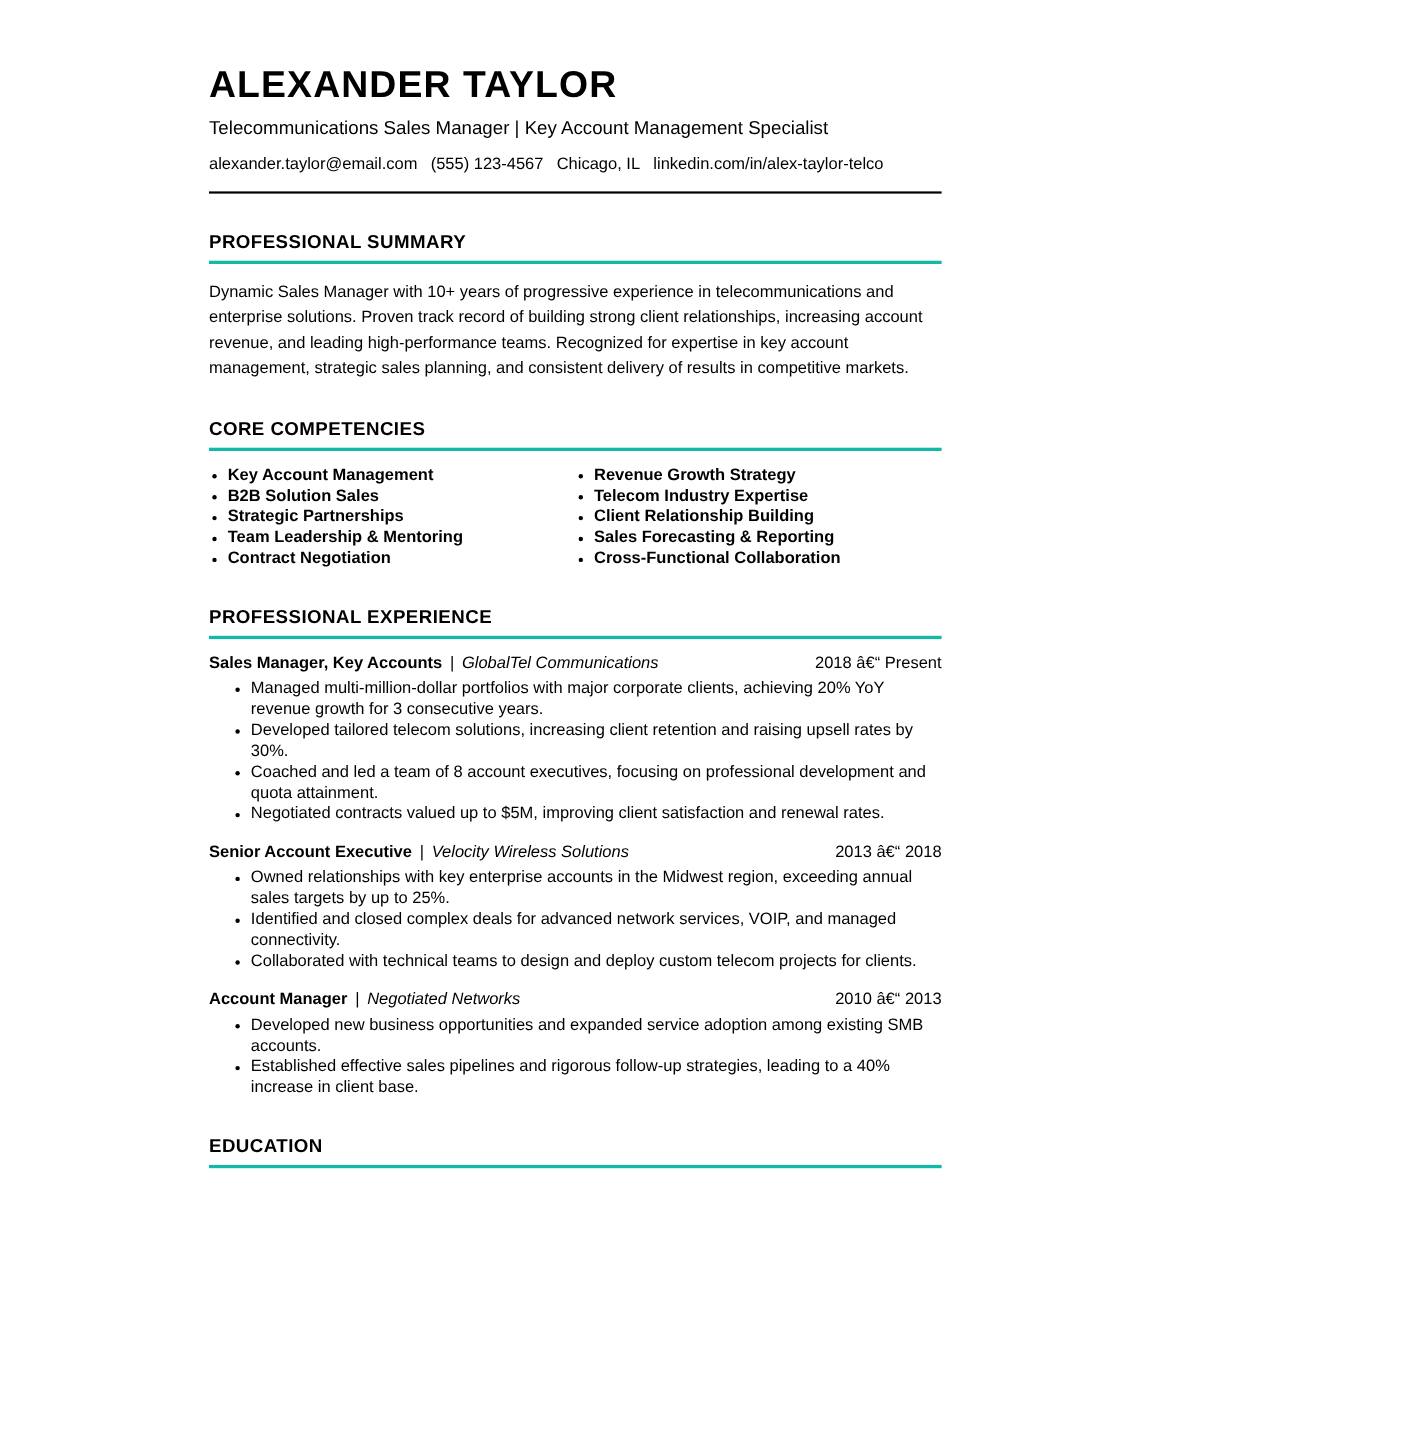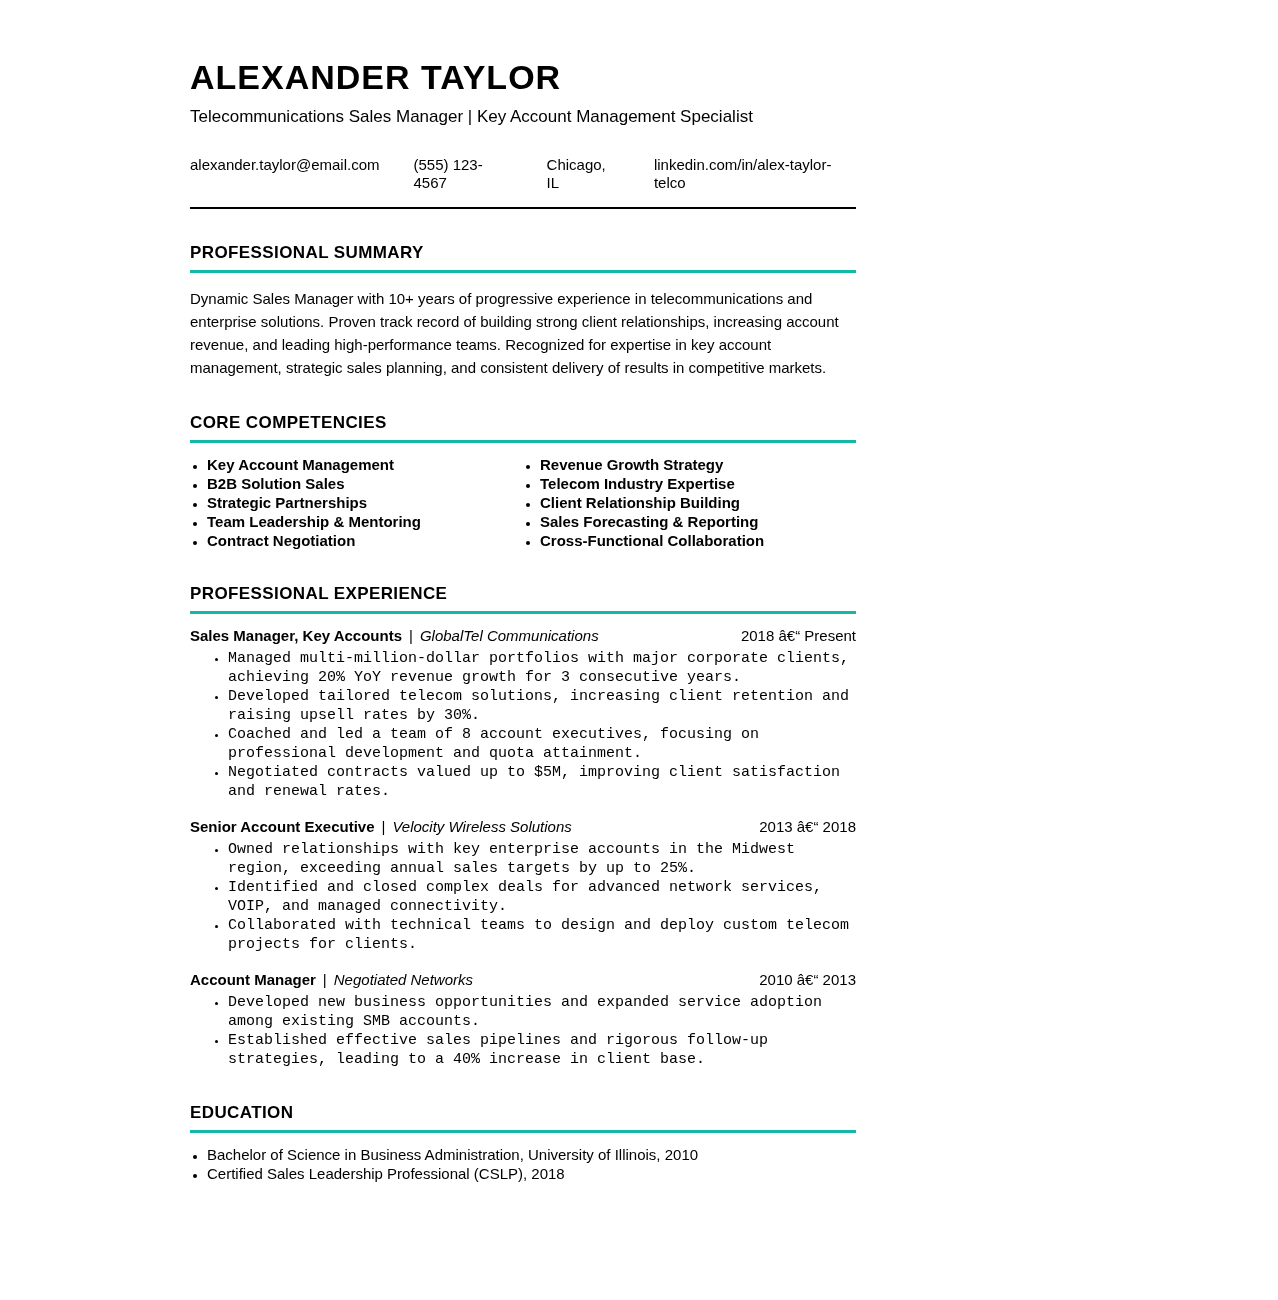--- a/index.html
+++ b/index.html
@@ -24,25 +24,24 @@
     letter-spacing: 1px;
     line-height: 38px;
   }
   .candidate-title {
     font-size: 17px;
     line-height: 21px;
     margin-top: 10px;
   }
   .contact-row {
     display: flex;
-    gap: 34px;
+    gap: 12px;
     font-size: 15px;
     line-height: 18px;
-    margin-top: 29px;
-    justify-content: flex-end;
+    margin-top: 14px;
   }
   .header-divider {
     border: none;
     border-top: 2px solid #000000;
     margin-top: 15px;
   }
   
   .section { margin-top: 34px; }
   .section-heading {
     font-size: 17px;
@@ -81,21 +80,20 @@
     font-size: 15px;
     line-height: 19px;
   }
   .job-title { font-weight: 700; }
   .job-sep { margin: 0 7px; }
   .job-company { font-style: italic; }
   .job-dates { margin-left: auto; }
   .job ul.dot-list {
     margin-top: 4px;
     padding-left: 38px;
-    font-family: Liberation Mono, monospace;
   }
   .plain-list { margin-top: 12px; }
 </style>
 </head>
 <body>
 
 <div class="page">
 
   <header>
     <h1 class="candidate-name">ALEXANDER TAYLOR</h1>
@@ -179,20 +177,16 @@
       </div>
       <ul class="dot-list">
         <li>Developed new business opportunities and expanded service adoption among existing SMB accounts.</li>
         <li>Established effective sales pipelines and rigorous follow-up strategies, leading to a 40% increase in client base.</li>
       </ul>
     </div>
   </section>
 
   <section class="section">
     <h2 class="section-heading">EDUCATION</h2>
-    <ul class="dot-list plain-list">
-      <li>Bachelor of Science in Business Administration, University of Illinois, 2010</li>
-      <li>Certified Sales Leadership Professional (CSLP), 2018</li>
-    </ul>
   </section>
 
 
 </div>
 
 </body></html>

